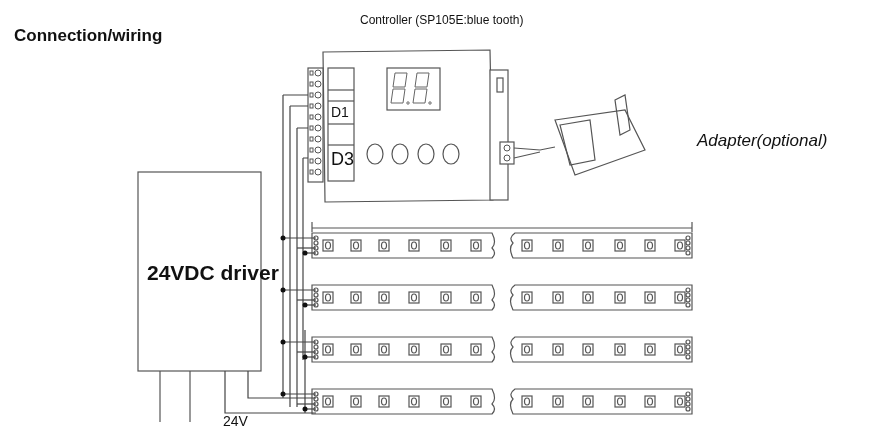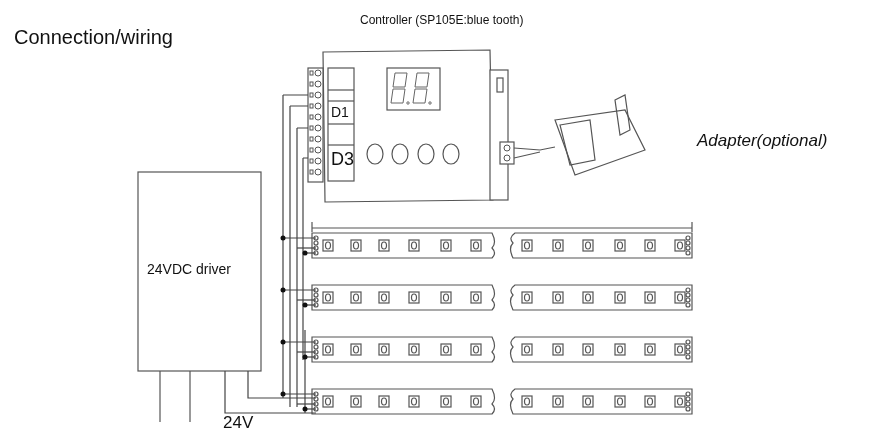--- a/index.html
+++ b/index.html
@@ -1,23 +1,23 @@
 <!DOCTYPE html>
 <html><head>
 <meta charset="utf-8">
 <style>
   html, body { margin: 0; padding: 0; background: #ffffff; }
   body { width: 881px; height: 442px; position: relative; overflow: hidden;
          font-family: "Liberation Sans", sans-serif; color: #111; }
   .txt { position: absolute; white-space: nowrap; }
-  #title { left: 14px; top: 26px; font-size: 20px; font-weight: normal; }
+  #title { left: 14px; top: 26px; font-size: 17px; font-weight: bold; }
   #ctrl-label { left: 360px; top: 13px; font-size: 12px; }
   #adapter-label { left: 697px; top: 131px; font-size: 17px; font-style: italic; }
-  #driver-label { left: 147px; top: 261px; font-size: 14px; }
-  #v-label { left: 223px; top: 413px; font-size: 17px; text-align: right; }
+  #driver-label { left: 147px; top: 261px; font-size: 21px; font-weight: bold; }
+  #v-label { left: 223px; top: 413px; font-size: 14px; text-align: right; }
   #d1-label { left: 331px; top: 104px; font-size: 14px; }
   #d3-label { left: 331px; top: 149px; font-size: 18px; }
   svg { position: absolute; left: 0; top: 0; }
 </style>
 </head>
 <body>
 
 <svg width="881" height="442" viewBox="0 0 881 442">
   <g stroke="#555" fill="none" stroke-width="1.2">
 

